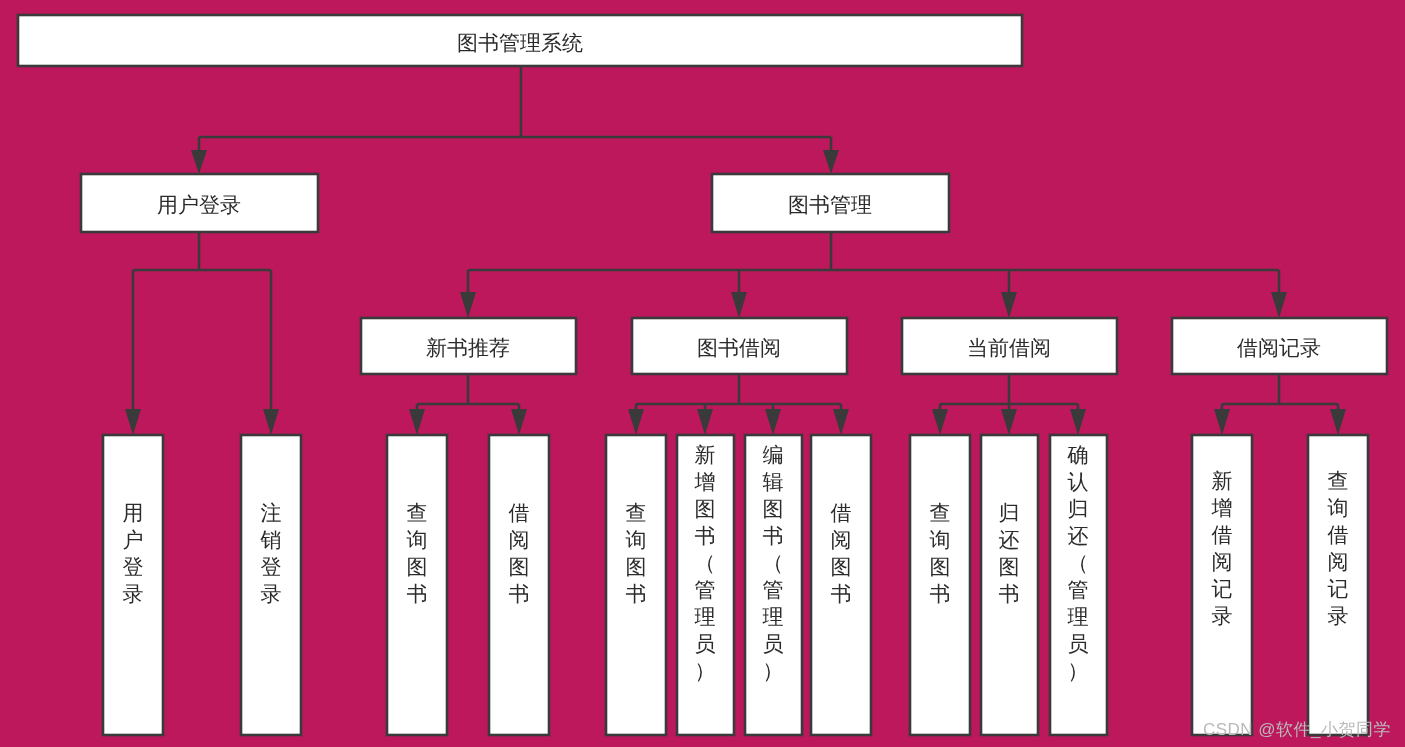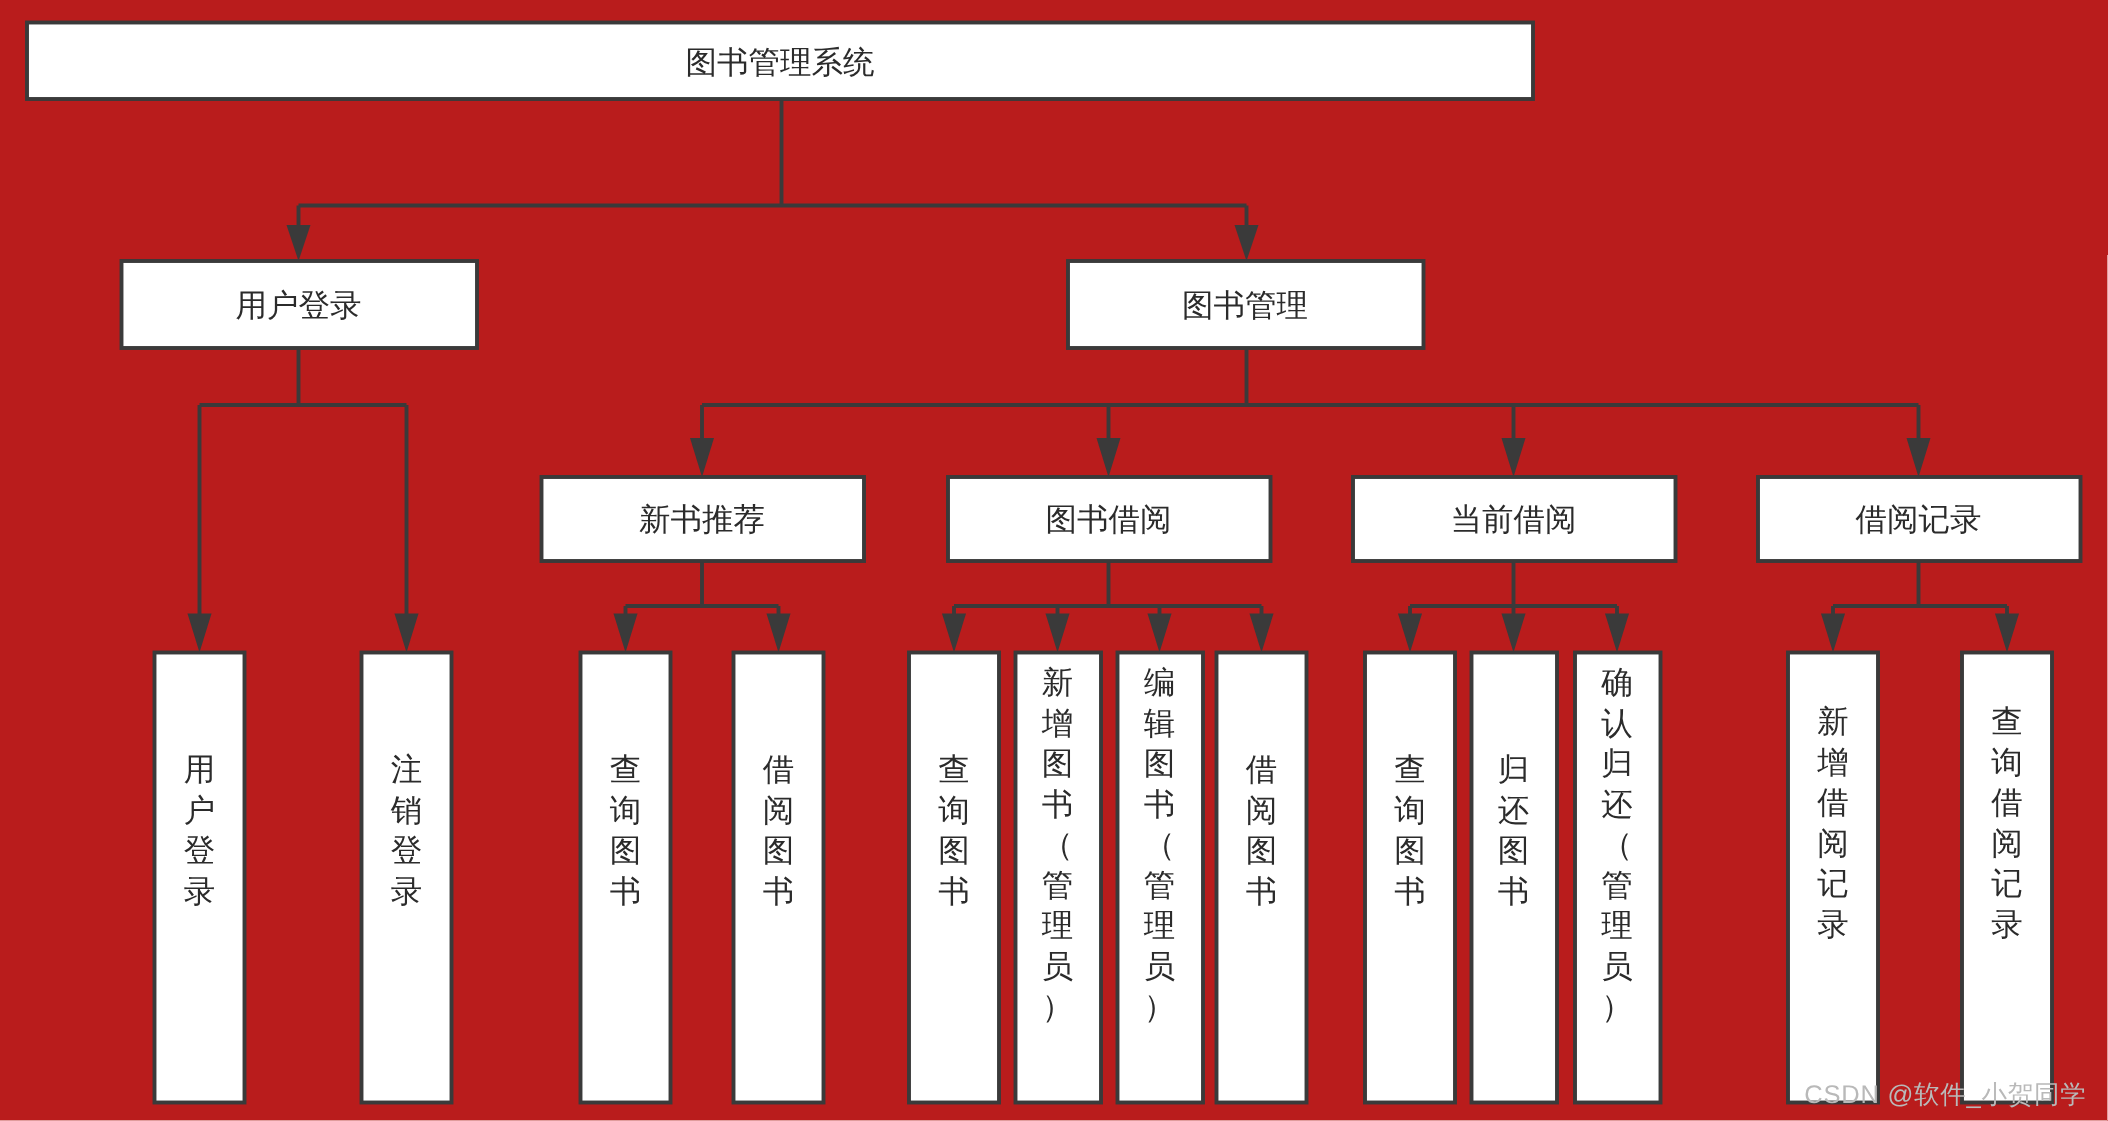--- a/index.html
+++ b/index.html
@@ -8,21 +8,21 @@
     padding: 0;
     background: #ffffff;
   }
   body {
     font-family: "Liberation Sans", "DejaVu Sans", sans-serif;
   }
   #diagram-root {
     position: relative;
     width: 1405px;
     height: 747px;
-    background: #b91c1c;
+    background: #be185d;
     overflow: hidden;
   }
   svg#tree-svg {
     position: absolute;
     left: 0;
     top: 0;
     width: 1405px;
     height: 747px;
     display: block;
   }

